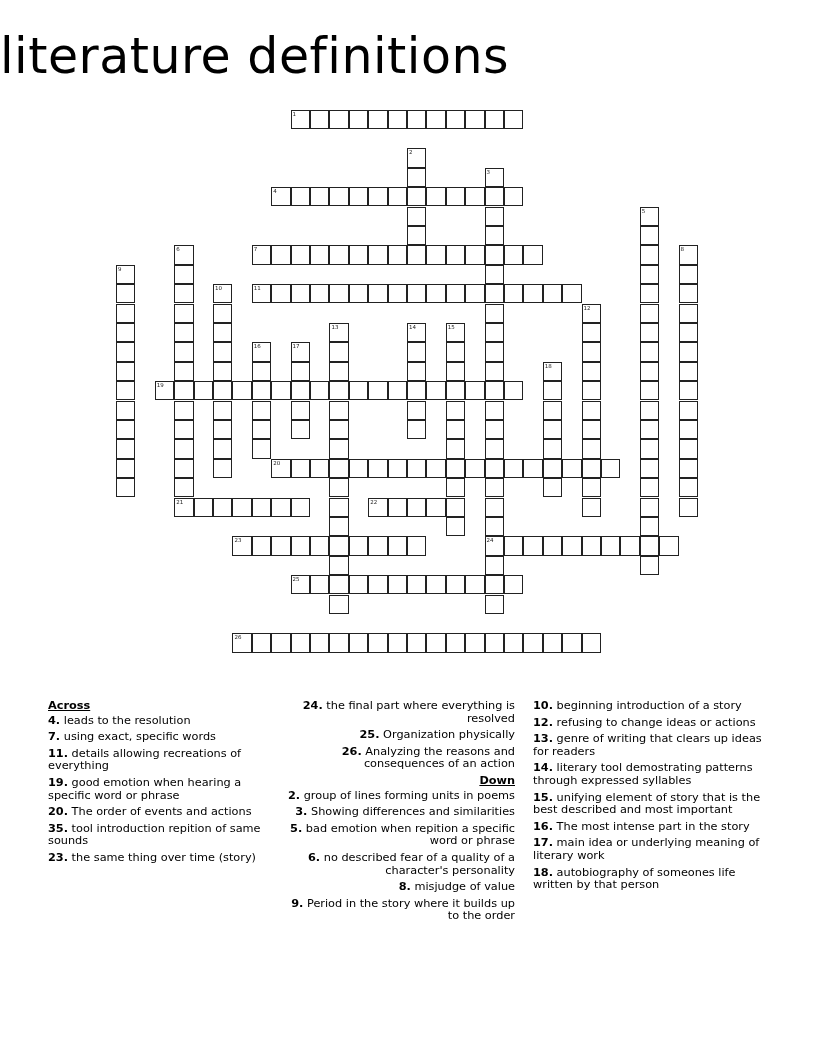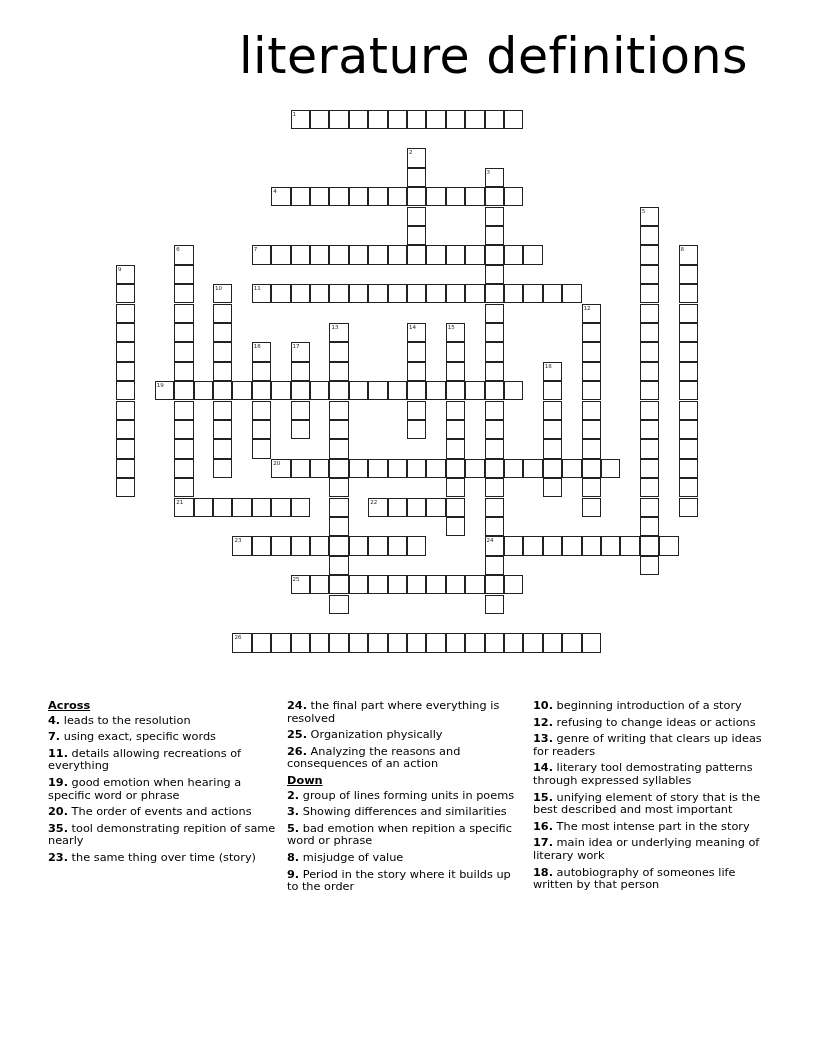--- a/index.html
+++ b/index.html
@@ -1,23 +1,23 @@
 <!DOCTYPE html>
 <html><head>
 <meta charset="utf-8">
 <style>
   html, body { margin:0; padding:0; background:#ffffff; }
   body { width:816px; height:1056px; position:relative; overflow:hidden; font-family:"DejaVu Sans", sans-serif; color:#000; }
-  .title { position:absolute; left:0; top:28px; width:748px; text-align:right; font-size:49px; font-family:"DejaVu Sans", sans-serif; letter-spacing:0.5px; }
+  .title { position:absolute; left:0; top:28px; width:748px; text-align:left; font-size:49px; font-family:"DejaVu Sans", sans-serif; letter-spacing:0.5px; }
   .grid { position:absolute; left:0; top:0; width:816px; height:680px; }
   .cell { position:absolute; width:19.4px; height:19.4px; box-sizing:border-box; border:1px solid #222; background:#fff; margin-left:-0.5px; margin-top:-0.5px; }
   .cell .num { position:absolute; left:1px; top:0px; font-size:5.5px; line-height:6px; font-family:"DejaVu Sans", sans-serif; color:#222; }
   .clues { position:absolute; top:700px; font-size:11.3px; line-height:12.6px; font-family:"DejaVu Sans", sans-serif; }
   .col { position:absolute; width:236px; }
-  .col1 { left:48px; } .col2 { left:287px; } .col3 { left:533px; }
+  .col1 { left:48px; } .col2 { left:279px;text-align:right; } .col3 { left:533px; }
   .heading { font-weight:bold; text-decoration:underline; margin-bottom:2px; }
   .clue { margin-bottom:4px; }
   .clue b { font-weight:bold; }
 </style>
 </head>
 <body>
 
 <div class="title">literature definitions</div>
 
 <div class="grid" id="grid">
@@ -367,31 +367,32 @@
   </div>
 
 <div class="clues">
   <div class="col col1" id="col1">
     <div class="heading">Across</div>
       <div class="clue"><b>4.</b> <span>leads to the resolution</span></div>
       <div class="clue"><b>7.</b> <span>using exact, specific words</span></div>
       <div class="clue"><b>11.</b> <span>details allowing recreations of everything</span></div>
       <div class="clue"><b>19.</b> <span>good emotion when hearing a specific word or phrase</span></div>
       <div class="clue"><b>20.</b> <span>The order of events and actions</span></div>
-      <div class="clue"><b>35.</b> <span>tool demonstrating repition of same nearly</span></div>
+      <div class="clue"><b>35.</b> <span>tool introduction repition of same sounds</span></div>
       <div class="clue"><b>23.</b> <span>the same thing over time (story)</span></div>
     </div>
   <div class="col col2" id="col2">
       <div class="clue"><b>24.</b> <span>the final part where everything is resolved</span></div>
       <div class="clue"><b>25.</b> <span>Organization physically</span></div>
       <div class="clue"><b>26.</b> <span>Analyzing the reasons and consequences of an action</span></div>
       <div class="heading">Down</div>
       <div class="clue"><b>2.</b> <span>group of lines forming units in poems</span></div>
       <div class="clue"><b>3.</b> <span>Showing differences and similarities</span></div>
       <div class="clue"><b>5.</b> <span>bad emotion when repition a specific word or phrase</span></div>
+      <div class="clue"><b>6.</b> <span>no described fear of a quality of a character's personality</span></div>
       <div class="clue"><b>8.</b> <span>misjudge of value</span></div>
       <div class="clue"><b>9.</b> <span>Period in the story where it builds up to the order</span></div>
     </div>
   <div class="col col3" id="col3">
       <div class="clue"><b>10.</b> <span>beginning introduction of a story</span></div>
       <div class="clue"><b>12.</b> <span>refusing to change ideas or actions</span></div>
       <div class="clue"><b>13.</b> <span>genre of writing that clears up ideas for readers</span></div>
       <div class="clue"><b>14.</b> <span>literary tool demostrating patterns through expressed syllables</span></div>
       <div class="clue"><b>15.</b> <span>unifying element of story that is the best described and most important</span></div>
       <div class="clue"><b>16.</b> <span>The most intense part in the story</span></div>

